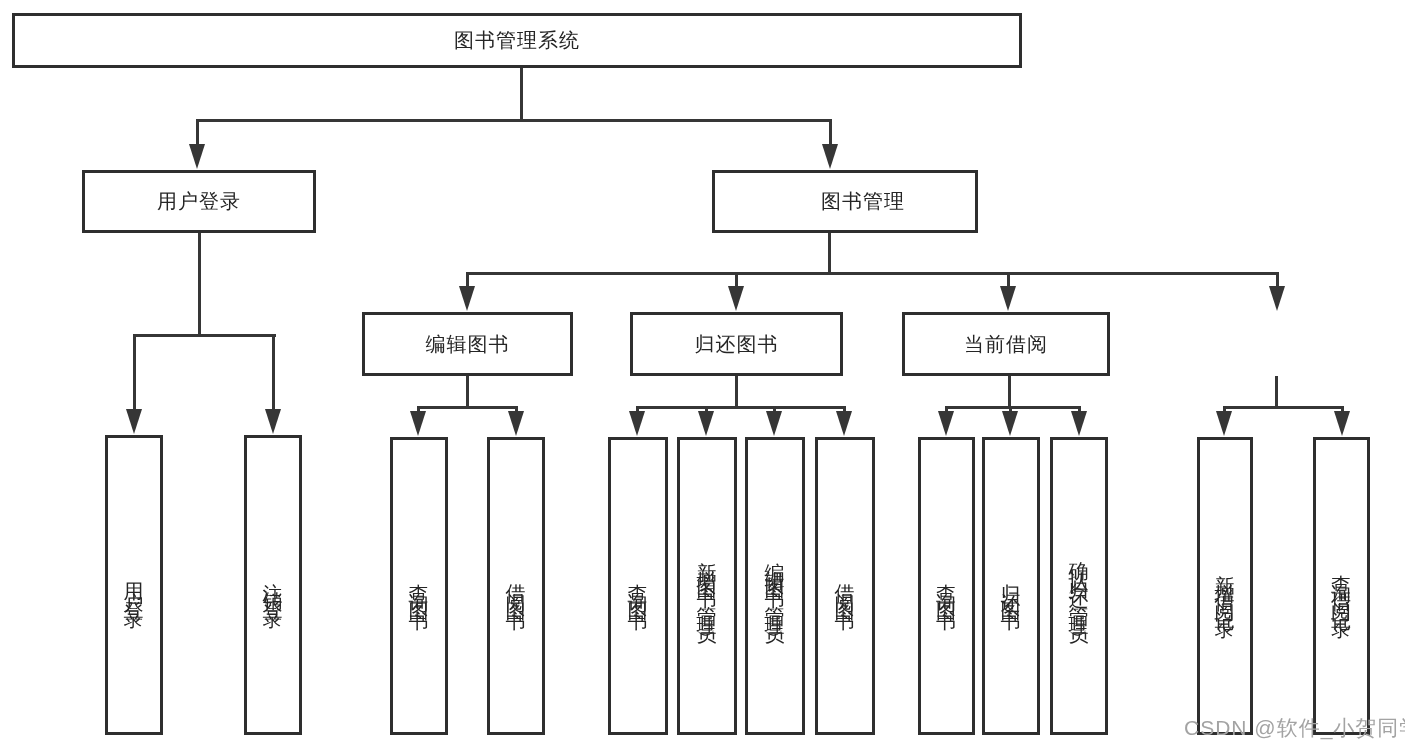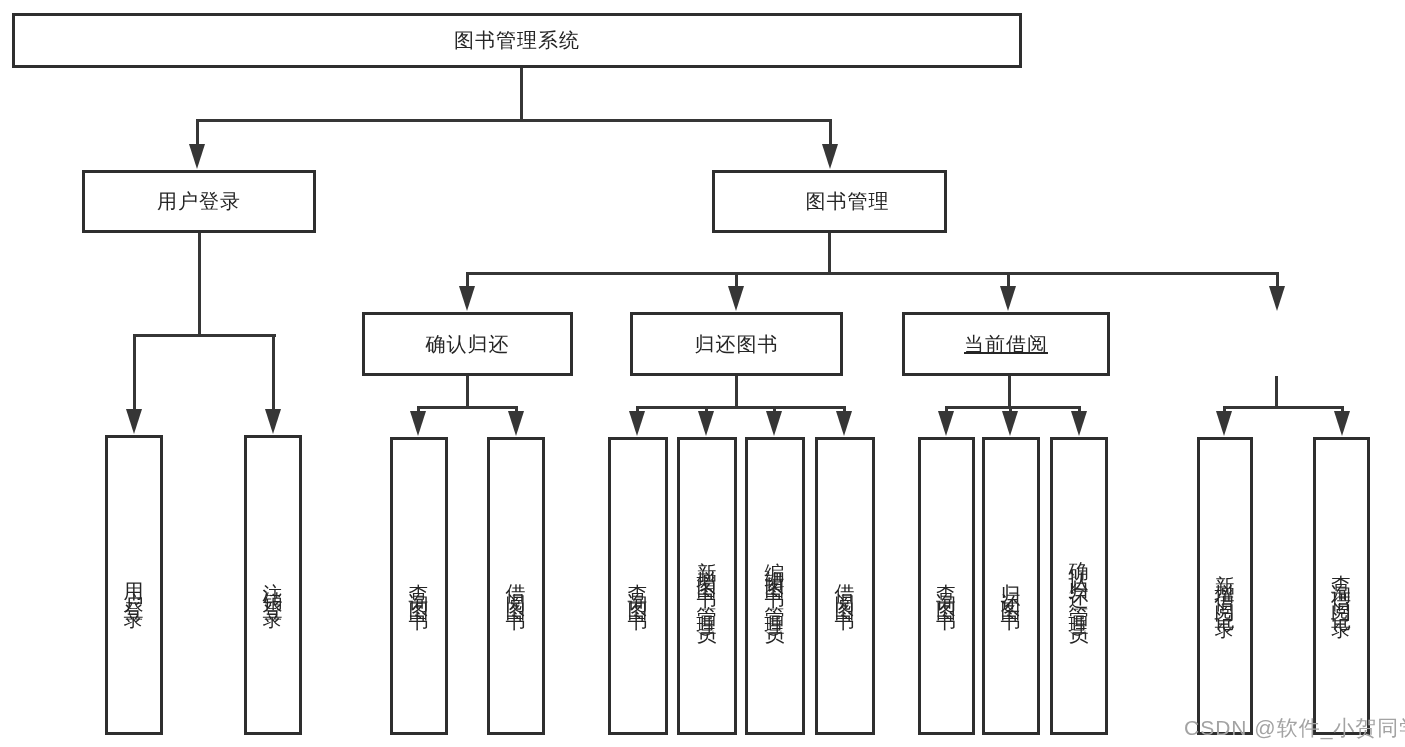--- a/index.html
+++ b/index.html
@@ -73,31 +73,31 @@
 
 <div class="canvas">
 
   <div class="box hbox" style="left:12px;top:13px;width:1010px;height:55px;">
     <span>图书管理系统</span>
   </div>
 
   <div class="box hbox" style="left:82px;top:170px;width:234px;height:63px;">
     <span>用户登录</span>
   </div>
-  <div class="box hbox" style="left:712px;top:170px;width:235px;height:63px;padding-left:36px;">
+  <div class="box hbox" style="left:712px;top:170px;width:266px;height:63px;padding-left:36px;">
     <span>图书管理</span>
   </div>
 
   <div class="box hbox" style="left:362px;top:312px;width:211px;height:64px;">
-    <span>确认归还</span>
+    <span>编辑图书</span>
   </div>
   <div class="box hbox" style="left:630px;top:312px;width:213px;height:64px;">
     <span>归还图书</span>
   </div>
-  <div class="box hbox" style="left:902px;top:312px;width:208px;height:64px;text-decoration:underline;">
+  <div class="box hbox" style="left:902px;top:312px;width:208px;height:64px;">
     <span>当前借阅</span>
   </div>
 
   <div class="box vbox" style="left:105px;top:435px;width:58px;height:300px;">
     <span>用户登录</span>
   </div>
   <div class="box vbox" style="left:244px;top:435px;width:58px;height:300px;">
     <span>注销登录</span>
   </div>
 

